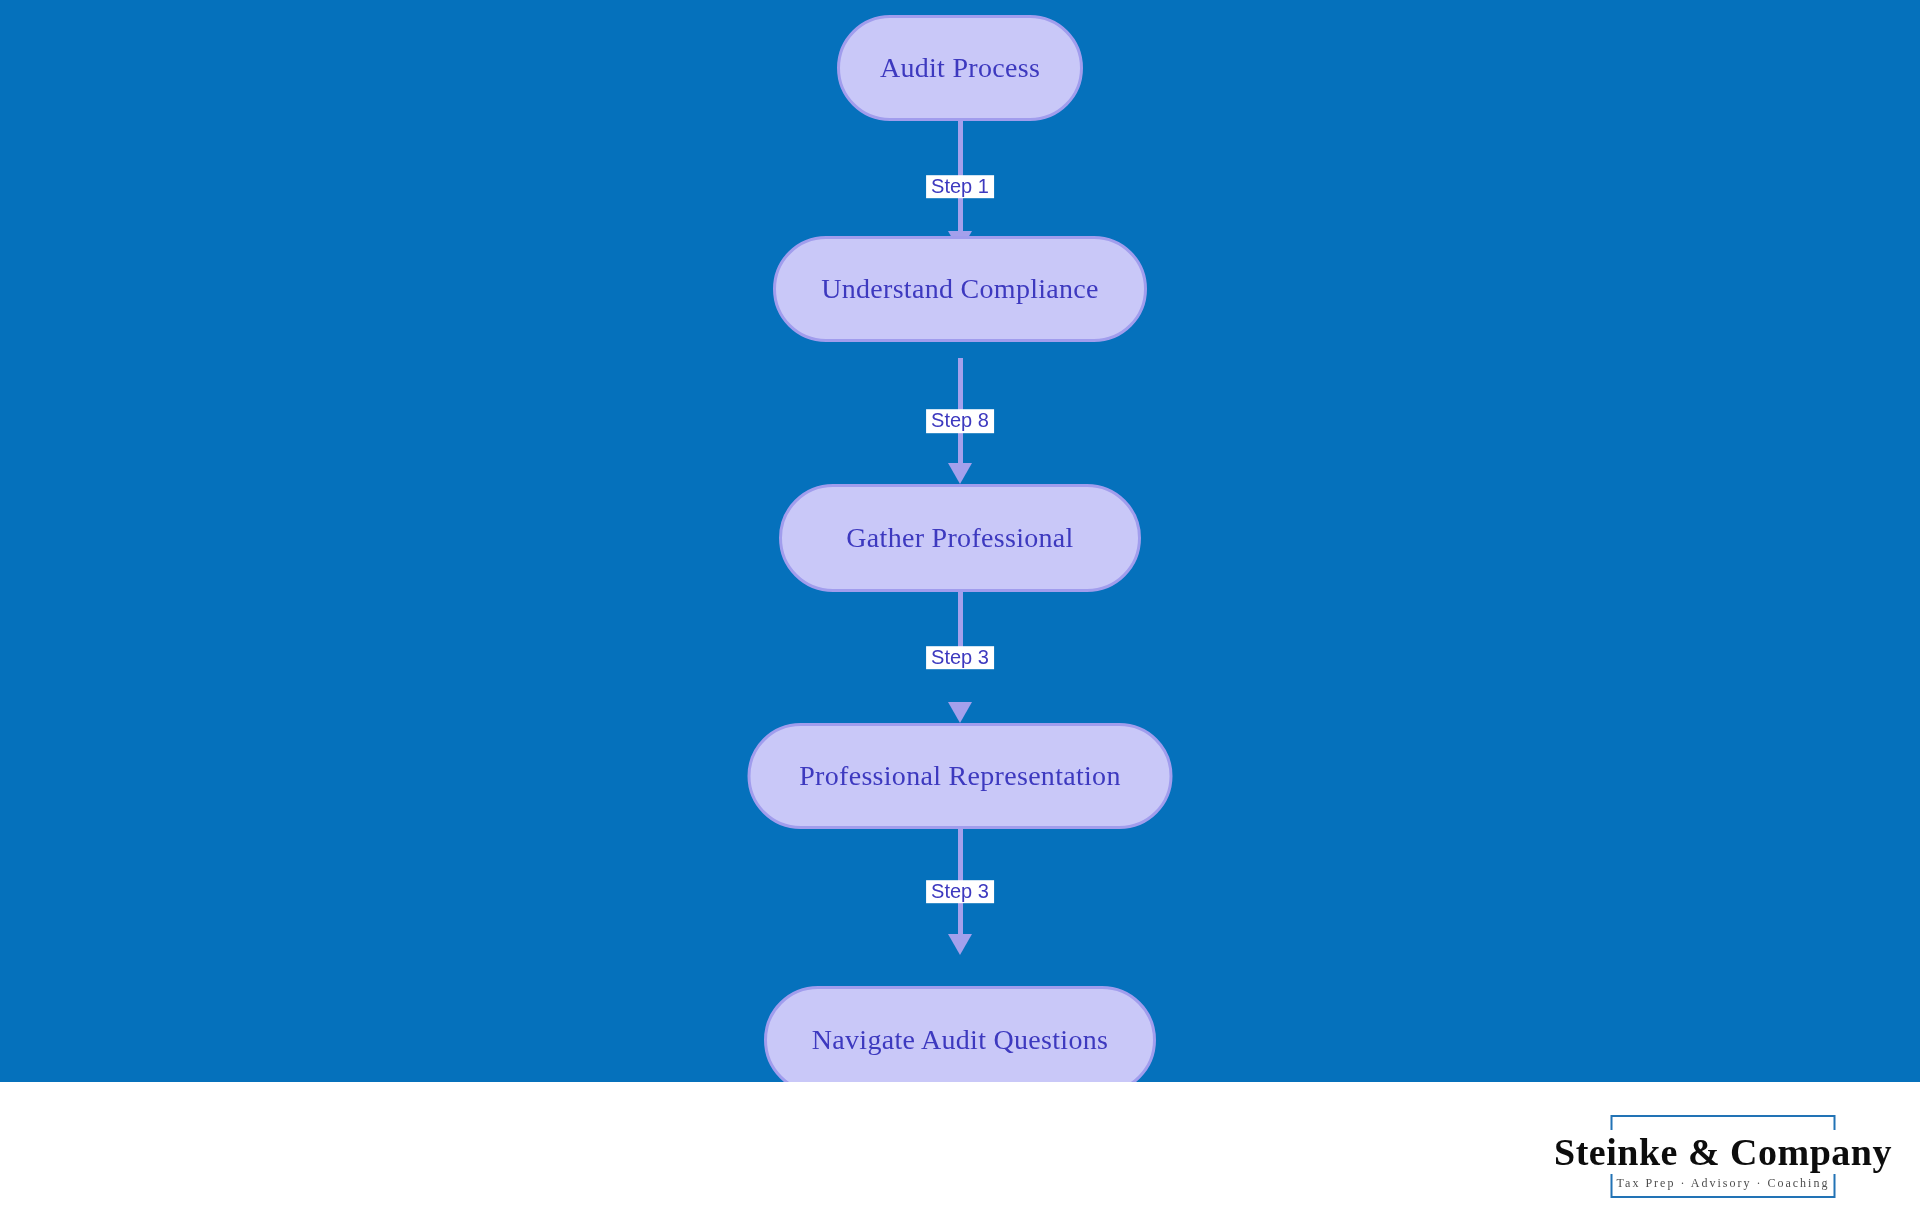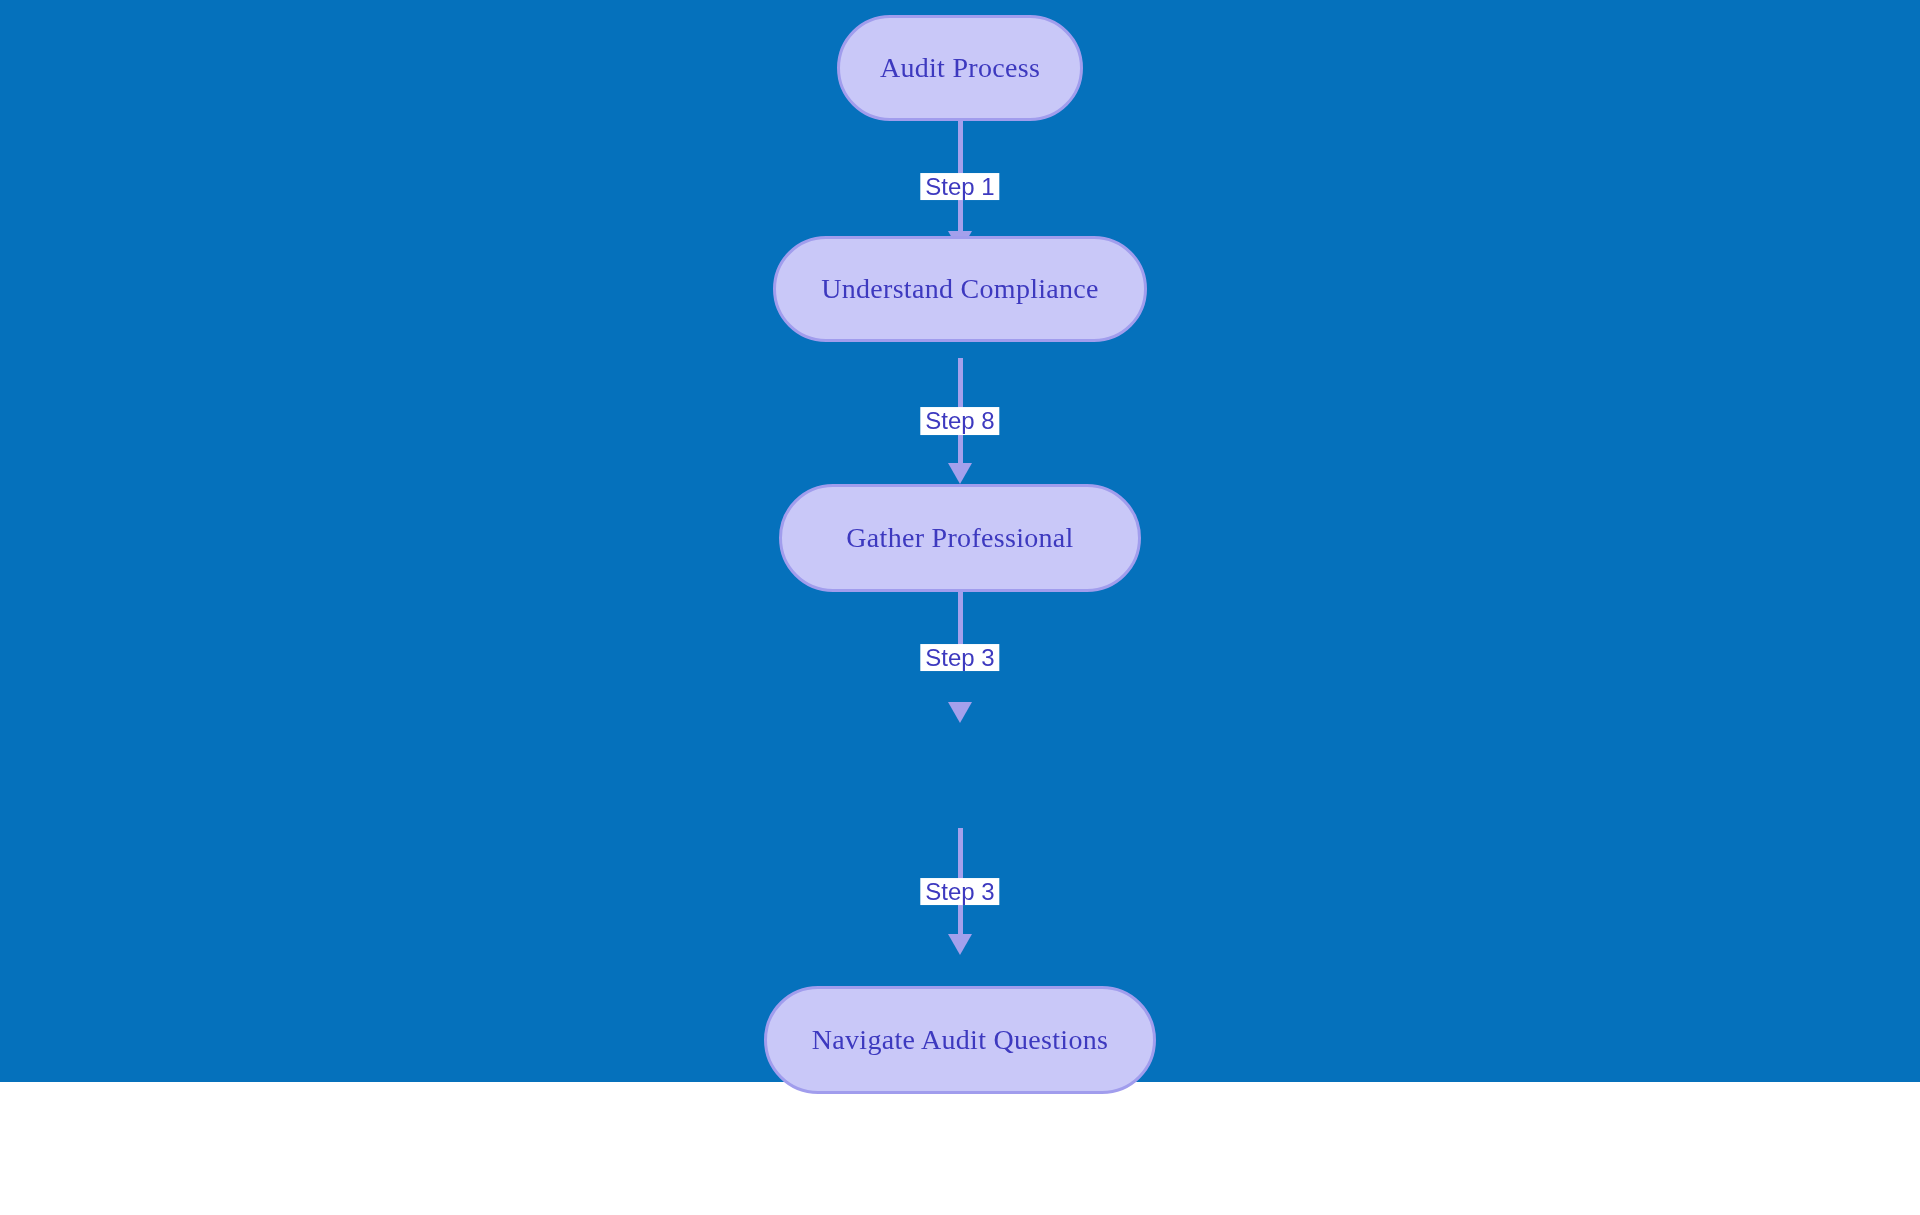--- a/index.html
+++ b/index.html
@@ -84,21 +84,21 @@
     border-left:12px solid transparent;
     border-right:12px solid transparent;
     border-top:21px solid var(--arrow);
   }
   .step-label{
     position:absolute;
     left:50%;top:50%;
     transform:translate(-50%,-50%);
     background:var(--step-bg);
     color:var(--step-text);
-    font-size:24px;
+    font-size:20px;
     line-height:1.08;
     padding:1px 5px;
     white-space:nowrap;
   }
   
   .footer{
     position:absolute;
     left:0;top:1082px;
     width:1920px;
     height:133px;
@@ -171,27 +171,37 @@
     <div class="flow-node n2">
       <span class="node-label">Gather Professional</span>
     </div>
 
     <div class="connector c2">
       <div class="line"></div>
       <div class="head"></div>
       <span class="step-label">Step 3</span>
     </div>
 
+    <div class="flow-node n3">
+      <span class="node-label">Professional Representation</span>
+    </div>
 
     <div class="connector c3">
       <div class="line"></div>
       <div class="head"></div>
       <span class="step-label">Step 3</span>
     </div>
 
     <div class="flow-node n4">
       <span class="node-label">Navigate Audit Questions</span>
     </div>
 
   </div>
 
+  <div class="footer">
+    <div class="logo">
+      <div class="logo-frame"></div>
+      <div class="logo-title">Steinke &amp; Company</div>
+      <div class="logo-tagline">Tax Prep · Advisory · Coaching</div>
+    </div>
+  </div>
 
 </div>
 
 </body></html>

